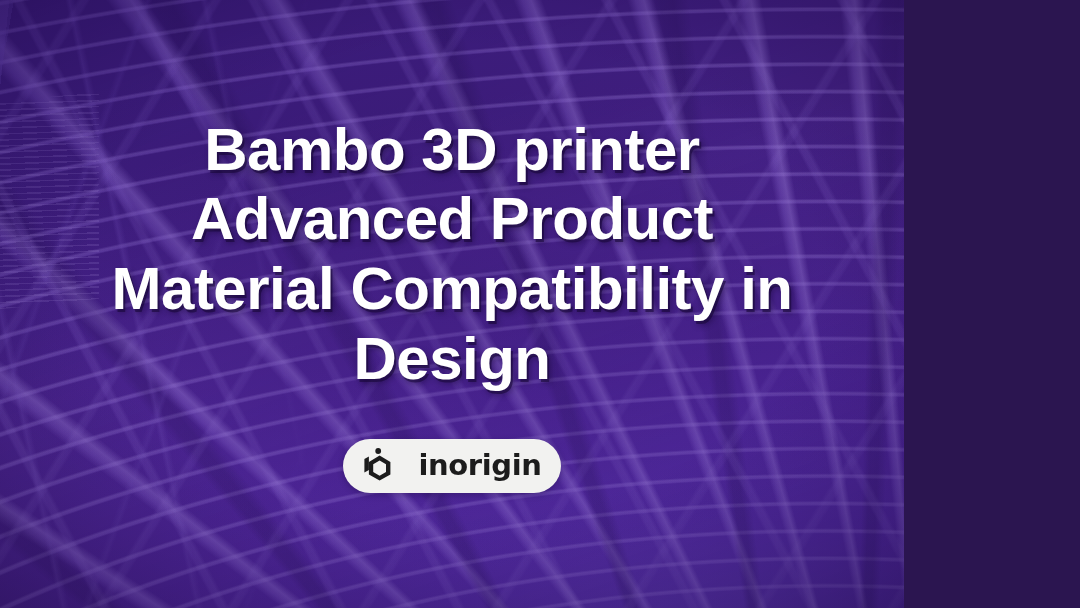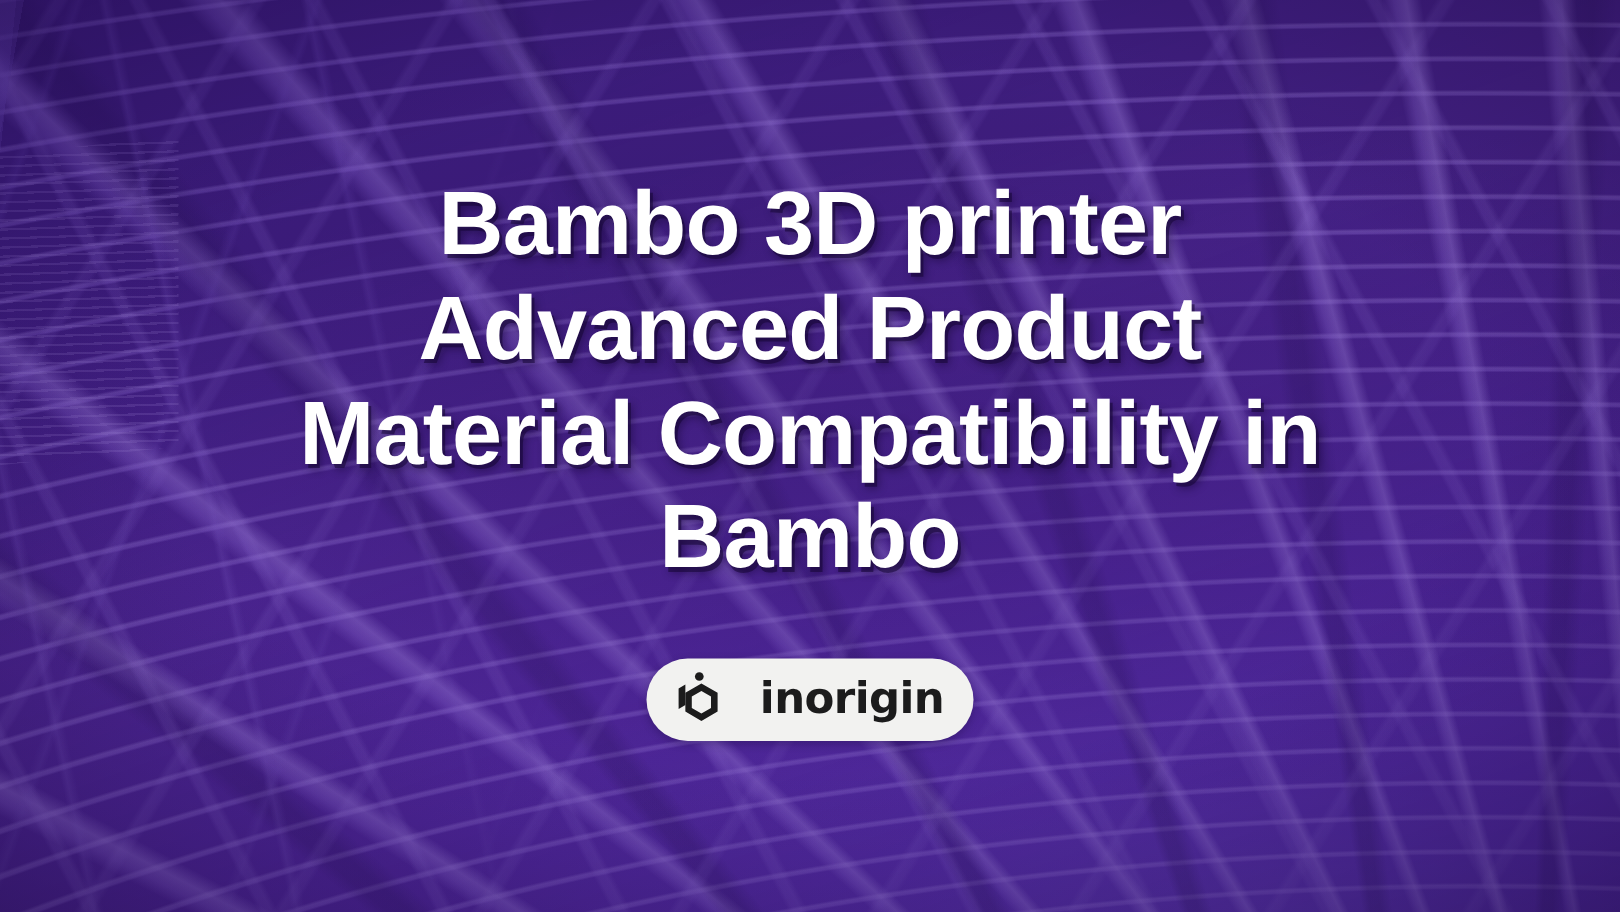--- a/index.html
+++ b/index.html
@@ -7,21 +7,21 @@
     margin: 0;
     padding: 0;
     background: #2b1550;
   }
   body {
     font-family: "Liberation Sans", sans-serif;
   }
 
   .banner {
     position: relative;
-    width: 1080px;
+    width: 904px;
     height: 608px;
     overflow: hidden;
     background: #737373;
   }
 
   
   .bg-photo {
     position: absolute;
     inset: 0;
     overflow: hidden;
@@ -245,21 +245,21 @@
     <div class="bg-scrim"></div>
     <div class="bg-vignette"></div>
   </div>
 
   <div class="content">
 
     <h1 class="headline">
       <span class="line">Bambo 3D printer</span>
       <span class="line">Advanced Product</span>
       <span class="line">Material Compatibility in</span>
-      <span class="line">Bambo</span>
+      <span class="line">Design</span>
     </h1>
 
     <div class="logo-wrap">
       <div class="logo-pill">
 
         <span class="logo-mark">
           <svg width="36" height="36" viewBox="0 0 36 36" aria-hidden="true">
 
             <circle cx="19.2" cy="5.0" r="2.9" fill="#1c1c1c"></circle>
 

